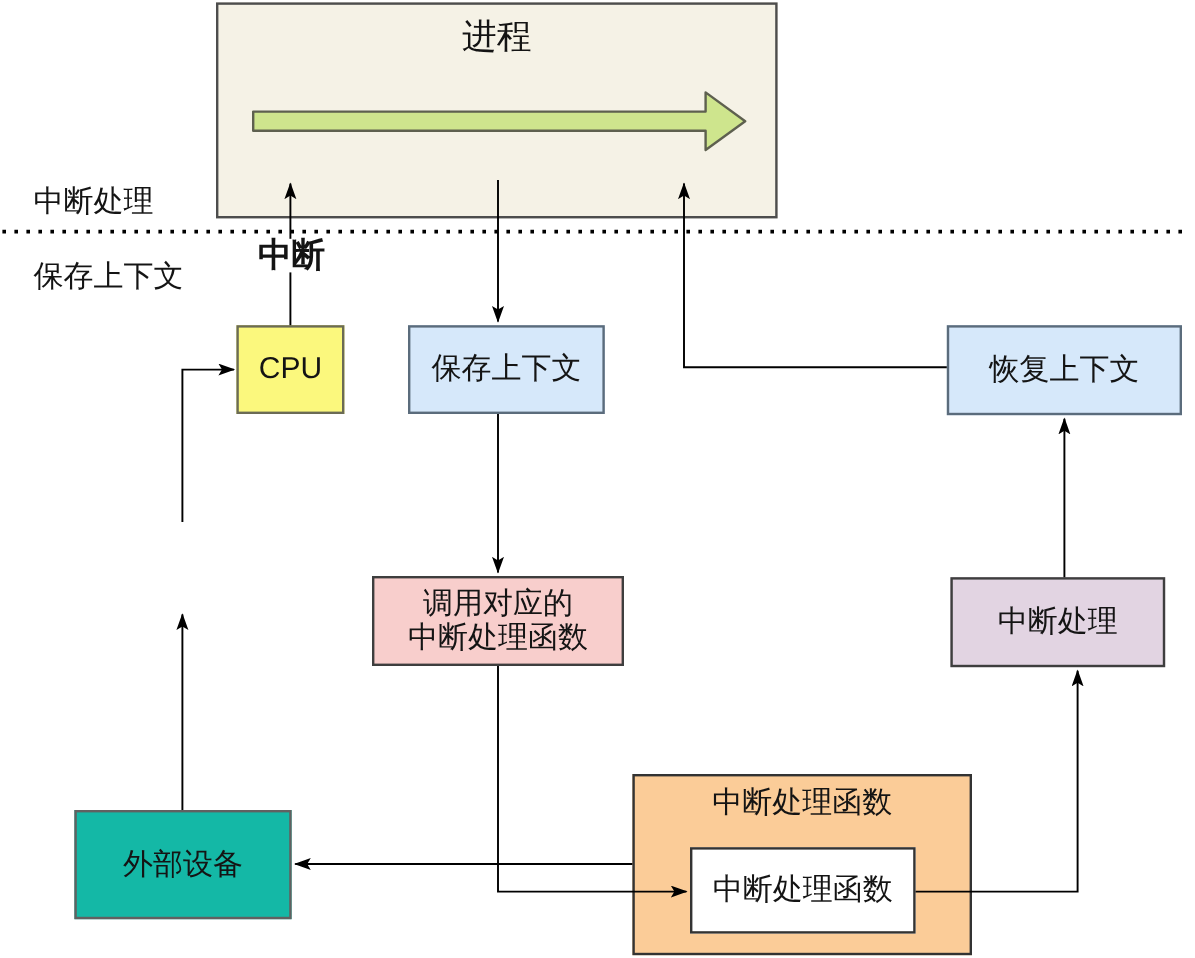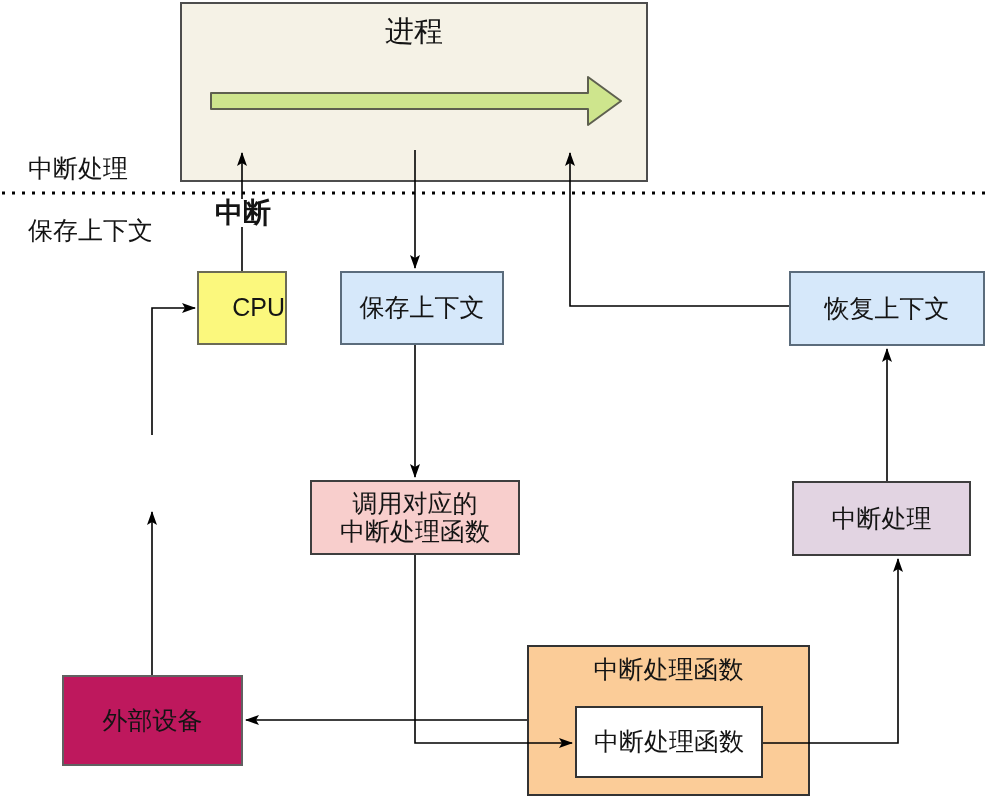--- a/index.html
+++ b/index.html
@@ -10,27 +10,27 @@
   .node{
     position:absolute;box-sizing:border-box;border:2px solid #404040;
     display:flex;align-items:center;justify-content:center;
     text-align:center;z-index:1;font-size:25px;line-height:1.1;
   }
   .node-label{white-space:pre-line;}
   
   .process{left:180px;top:2px;width:468px;height:180px;background:#F5F2E6;border-color:#4D4D4D;
            align-items:flex-start;font-size:29px;}
   .process .node-label{margin-top:12px;}
-  .cpu{left:197px;top:271px;width:90px;height:74px;background:#FBF87D;border-color:#6B6B55;justify-content:flex-end;}
+  .cpu{left:197px;top:271px;width:90px;height:74px;background:#FBF87D;border-color:#6B6B55;}
   .save-context{left:340px;top:271px;width:164px;height:74px;background:#D6E8FA;border-color:#5B6C7C;}
   .restore-context{left:789px;top:271px;width:196px;height:75px;background:#D6E8FA;border-color:#5B6C7C;}
   .interrupt-controller{left:77px;top:435px;width:151px;height:75px;background:#D6E8FA;border-color:#5B6C7C;}
   .call-handler{left:310px;top:480px;width:210px;height:75px;background:#F8CECC;border-color:#3E3E3E;}
   .interrupt-handling{left:792px;top:481px;width:179px;height:75px;background:#E2D4E2;border-color:#3E3E3E;}
-  .external-device{left:62px;top:675px;width:181px;height:91px;background:#be185d;border-color:#616161;}
+  .external-device{left:62px;top:675px;width:181px;height:91px;background:#14b8a6;border-color:#616161;}
   .device-driver{left:527px;top:645px;width:283px;height:151px;background:#FBCC98;border-color:#333333;
                  align-items:flex-start;}
   .device-driver .node-label{margin-top:9px;}
   .handler-fn{left:575px;top:706px;width:188px;height:72px;background:#FFFFFF;border-color:#333333;z-index:2;}
   
   .flabel{position:absolute;z-index:3;font-size:25px;line-height:1;}
   .user-space{left:28px;top:156px;}
   .kernel-space{left:28px;top:218px;}
   .interrupt-label{left:214px;top:199px;width:58px;text-align:center;
                    font-weight:bold;font-size:28px;background:#ffffff;}

